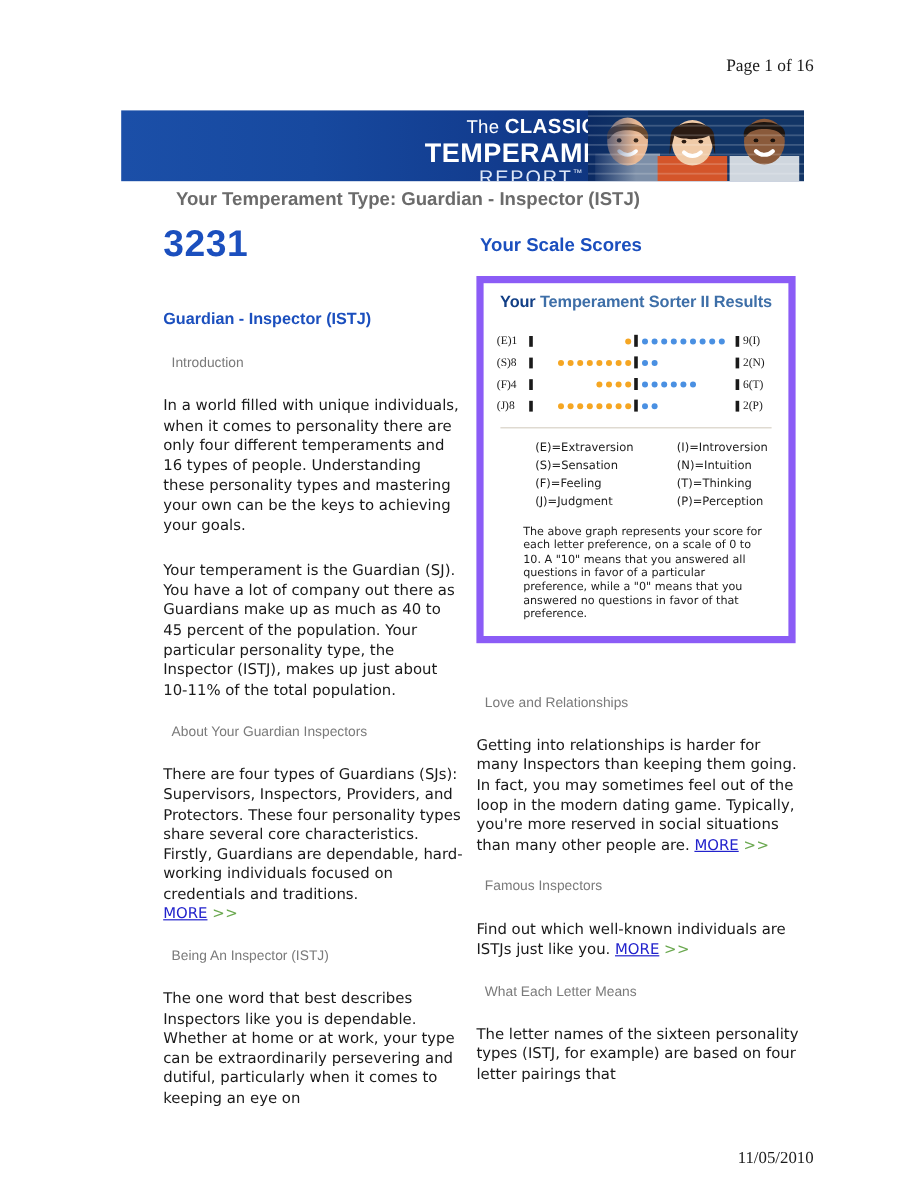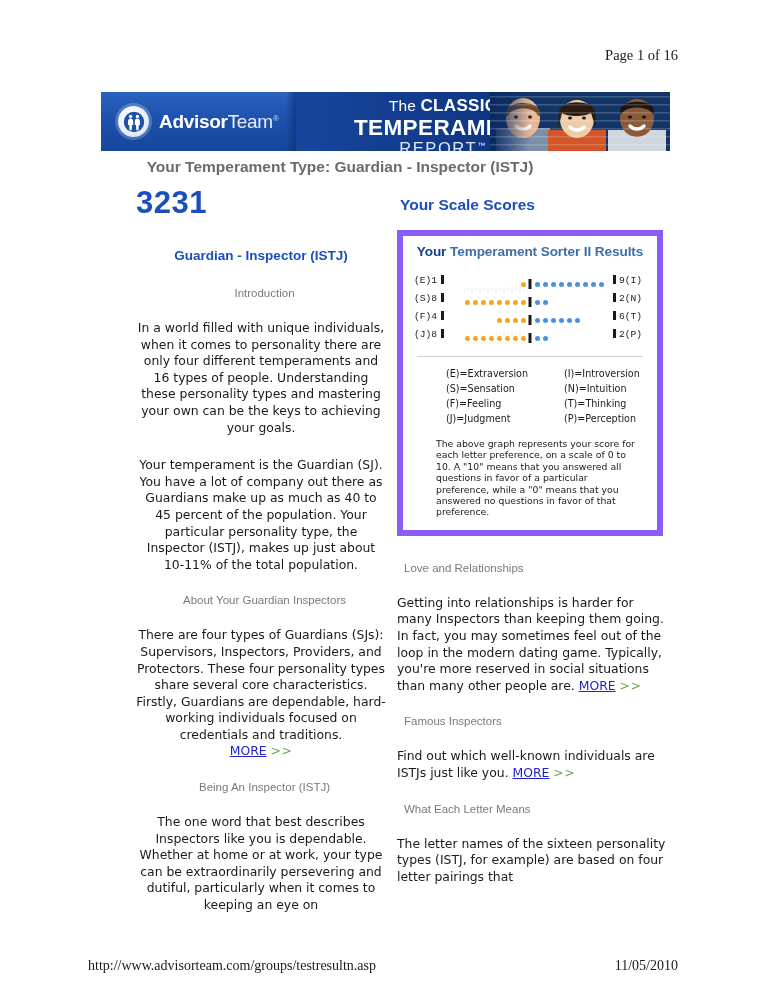--- a/index.html
+++ b/index.html
@@ -113,23 +113,22 @@
     left: 400px; top: 196px;
     font-family: "Liberation Sans", sans-serif;
     font-size: 15.5px;
     font-weight: 700;
     color: #1b4fbe;
   }
 
   
   .col-left {
     position: absolute;
-    left: 136px; top: 248px;
+    left: 136px; top: 258px;
     width: 250px;
-    text-align: center;
   }
   .col-right {
     position: absolute;
     left: 397px; top: 230px;
     width: 272px;
   }
 
   .type-heading {
     font-family: "Liberation Sans", sans-serif;
     font-size: 13.5px;
@@ -173,23 +172,23 @@
     text-align: center;
     font-weight: 600;
     margin-bottom: 16px;
     letter-spacing: -.1px;
   }
   .results-title b { color: #123f86; font-weight: 800; }
 
   .bar-rows { padding: 0 9px 0 11px; }
   .bar-row {
     display: flex;
-    align-items: flex-start;
+    align-items: center;
     height: 18px;
-    font-family: Liberation Mono, monospace;
+    font-family: Liberation Serif, serif;
     font-size: 9.6px;
     color: #1a1a1a;
   }
   .bar-row .lab-l { width: 30px; text-align: left; white-space: nowrap; }
   .bar-row .lab-r { width: 32px; text-align: left; white-space: nowrap; }
   .tick {
     display: inline-block;
     width: 3px; height: 9px;
     background: #1a1a1a;
     margin: 0 3px 0 0;
@@ -234,21 +233,21 @@
     color: #1a1a1a;
   }
   .legend-note {
     padding: 14px 17px 12px 33px;
     font-family: "DejaVu Sans", sans-serif;
     font-size: 9.3px;
     line-height: 11.4px;
     color: #1a1a1a;
   }
 
-  .after-box { margin-top: 26px; }
+  .after-box { margin-top: 44px; }
 
   
   .footer-url {
     position: absolute;
     left: 88px; bottom: 20px;
     font-family: "Liberation Serif", serif;
     font-size: 14px;
     color: #1a1a1a;
   }
   .footer-date {
@@ -260,32 +259,20 @@
   }
 </style>
 </head>
 <body>
 
 <div class="page">
 
   <div class="page-number">Page 1 of 16</div>
 
   <div class="banner">
-    <div class="banner-left">
-      <div class="logo-mark">
-        <svg class="fig" width="22" height="22" viewBox="0 0 22 22" aria-hidden="true">
-          <circle cx="11" cy="11" r="10.2" fill="#1f4fa6"></circle>
-          <circle cx="7.6" cy="5.4" r="1.7" fill="#ffffff"></circle>
-          <circle cx="14.4" cy="5.4" r="1.7" fill="#ffffff"></circle>
-          <path d="M7.6 7.4c-2 0-2.6 1.7-2.6 3.4v3.2h1.2l.3 5.2h2.2l.3-5.2h1.2V10.8c0-1.7-.6-3.4-2.6-3.4z" fill="#ffffff"></path>
-          <path d="M14.4 7.4c-2 0-2.6 1.7-2.6 3.4v3.2H13l.3 5.2h2.2l.3-5.2h1.2V10.8c0-1.7-.6-3.4-2.6-3.4z" fill="#ffffff"></path>
-        </svg>
-      </div>
-      <div class="logo-word"><b>Advisor</b><span class="light">Team</span><sup>®</sup></div>
-    </div>
 
     <div class="banner-title">
       <div class="l1"><span>The </span><b>CLASSIC</b></div>
       <div class="l2">TEMPERAMENT</div>
       <div class="l3"><span>REPORT</span><span class="tm">™</span></div>
     </div>
 
     <div class="banner-photo">
       <svg width="180" height="59" viewBox="0 0 180 59" aria-hidden="true">
         <defs>
@@ -474,16 +461,15 @@
       <p class="body"><span>Getting into relationships is harder for many Inspectors than keeping them going. In fact, you may sometimes feel out of the loop in the modern dating game. Typically, you're more reserved in social situations than many other people are. </span><a class="more" href="#">MORE</a> <span class="arrows">&gt;&gt;</span></p>
 
       <div class="sec-head">Famous Inspectors</div>
       <p class="body"><span>Find out which well-known individuals are ISTJs just like you. </span><a class="more" href="#">MORE</a> <span class="arrows">&gt;&gt;</span></p>
 
       <div class="sec-head">What Each Letter Means</div>
       <p class="body">The letter names of the sixteen personality types (ISTJ, for example) are based on four letter pairings that</p>
     </div>
   </div>
 
-  <div class="footer-url">http://www.advisorteam.com/groups/testresultn.asp</div>
   <div class="footer-date">11/05/2010</div>
 
 </div>
 
 </body></html>

